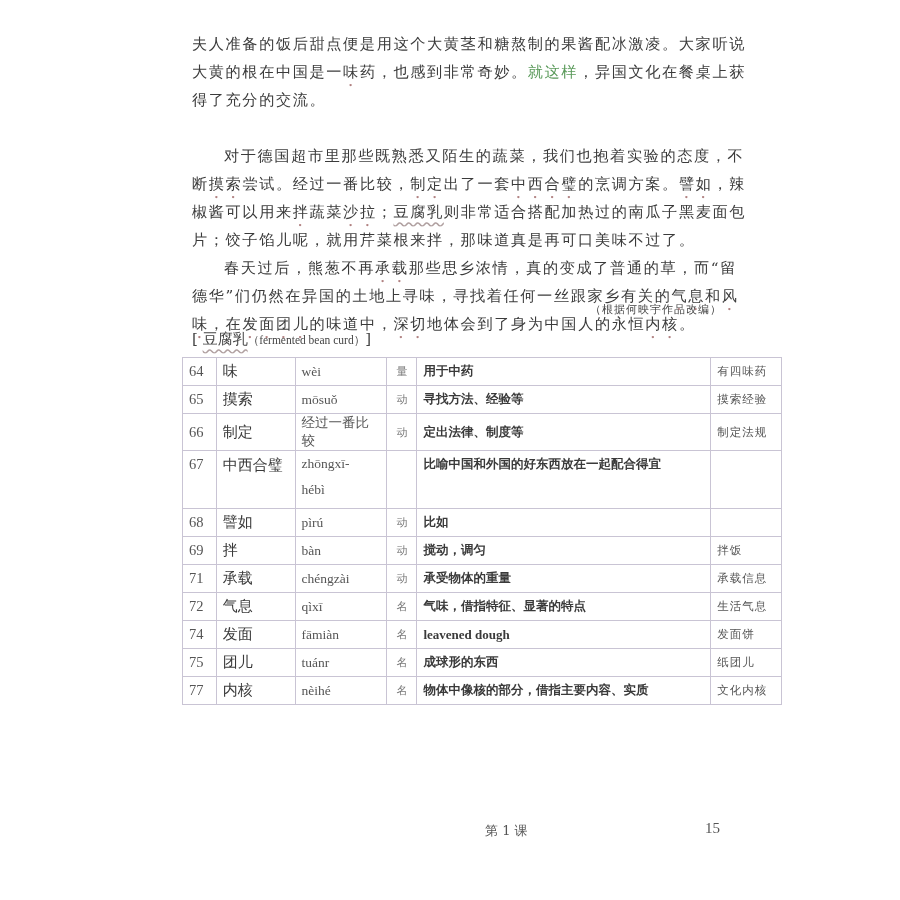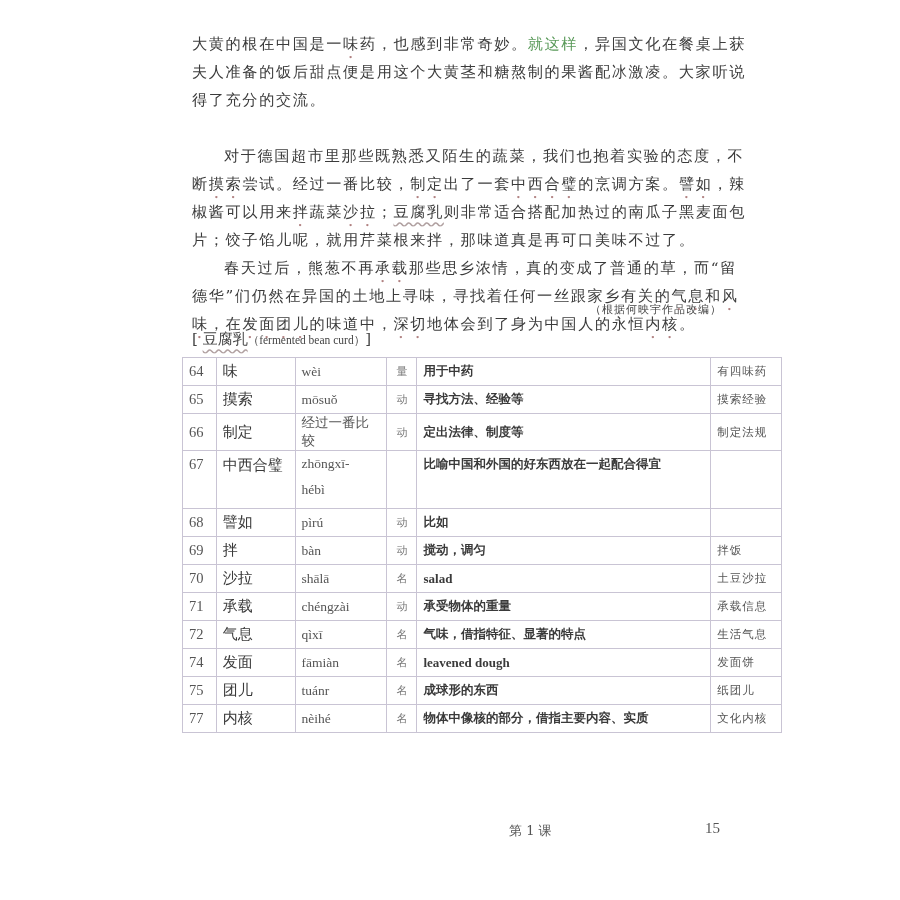--- a/index.html
+++ b/index.html
@@ -20,29 +20,29 @@
   table.vocab td { border:1px solid #c9c4d4; padding:0 6px; height:27px; vertical-align:middle; }
   td.num { width:16px; font-family:"Liberation Serif", serif; font-size:14.5px; color:#555; }
   td.word { width:55px; font-size:15px; }
   td.py { width:66px; font-family:"Liberation Serif", serif; font-size:13.5px; color:#555; }
   td.pos { width:13px; font-size:11px; color:#777; text-align:center; padding:0 4px; }
   td.def { width:240px; font-size:12.5px;font-weight:bold; }
   td.def.en { font-family:"Liberation Serif", serif; font-size:13px; }
   td.ex { width:48px; font-size:11.5px; color:#555; letter-spacing:1px; }
   tr.tall td { height:52px; vertical-align:top; padding-top:5px; }
   tr.tall td.py { line-height:26px; padding-top:0; }
-  .footer-lesson { position:absolute; left:485px; top:822px; font-size:13px; color:#555;margin-left:24px; }
+  .footer-lesson { position:absolute; left:485px; top:822px; font-size:13px; color:#555; }
   .footer-page { position:absolute; left:705px; top:820px; font-size:15px; color:#555; font-family:"Liberation Serif", serif; }
 </style>
 </head>
 <body>
 
 <div class="para" style="top:30px;">
+  <span class="ln">夫人准备的饭后甜点便是用这个大黄茎和糖熬制的果酱配冰激凌。大家听说</span>
   <span class="ln"><span>大黄的根在中国是一</span><span class="dot">味</span><span>药，也感到非常奇妙。</span><span class="green">就这样</span><span>，异国文化在餐桌上获</span></span>
-  <span class="ln">夫人准备的饭后甜点便是用这个大黄茎和糖熬制的果酱配冰激凌。大家听说</span>
   <span class="ln">得了充分的交流。</span>
 </div>
 
 <div class="para" style="top:142px;">
   <span class="ln indent">对于德国超市里那些既熟悉又陌生的蔬菜，我们也抱着实验的态度，不</span>
   <span class="ln"><span>断</span><span class="dot">摸索</span><span>尝试。经过一番比较，</span><span class="dot">制定</span><span>出了一套</span><span class="dot">中西合璧</span><span>的烹调方案。</span><span class="dot">譬如</span><span>，辣</span></span>
   <span class="ln"><span>椒酱可以用来</span><span class="dot">拌</span><span>蔬菜</span><span class="dot">沙拉</span><span>；</span><span class="wavy">豆腐乳</span><span>则非常适合搭配加热过的南瓜子黑麦面包</span></span>
   <span class="ln">片；饺子馅儿呢，就用芹菜根来拌，那味道真是再可口美味不过了。</span>
 </div>
 
@@ -105,28 +105,20 @@
     </tr>
     <tr>
       <td class="num">69</td>
       <td class="word">拌</td>
       <td class="py">bàn</td>
       <td class="pos">动</td>
       <td class="def">搅动，调匀</td>
       <td class="ex">拌饭</td>
     </tr>
     <tr>
-      <td class="num">70</td>
-      <td class="word">沙拉</td>
-      <td class="py">shālā</td>
-      <td class="pos">名</td>
-      <td class="def en">salad</td>
-      <td class="ex">土豆沙拉</td>
-    </tr>
-    <tr>
       <td class="num">71</td>
       <td class="word">承载</td>
       <td class="py">chéngzài</td>
       <td class="pos">动</td>
       <td class="def">承受物体的重量</td>
       <td class="ex">承载信息</td>
     </tr>
     <tr>
       <td class="num">72</td>
       <td class="word">气息</td>

